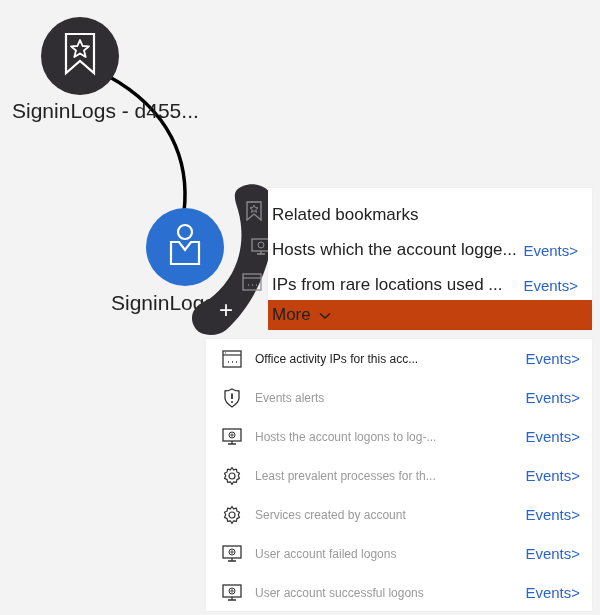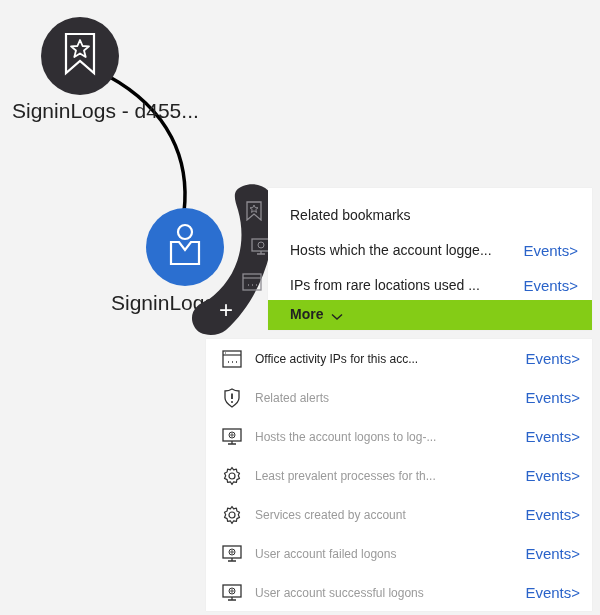--- a/index.html
+++ b/index.html
@@ -35,23 +35,23 @@
 
     
     .panel-top {
       position: absolute; left: 268px; top: 188px; width: 324px; height: 142px;
       background: #ffffff; box-shadow: 0 0 1px rgba(0,0,0,0.08);
     }
     .row {
       position: absolute; left: 0; right: 0; height: 30px;
       display: flex; align-items: center; cursor: pointer;
     }
-    .row .txt { position: absolute; left: 22px; font-size: 14px; color: #222; white-space: nowrap; }
+    .row .txt { position: absolute; left: 4px; font-size: 17px; color: #222; white-space: nowrap; }
     .row .evt { position: absolute; right: 14px; font-size: 15px; color: #2a63c9; white-space: nowrap; cursor: pointer; }
-    .row-more { background: #84cc16; top: 112px; font-weight: bold; }
+    .row-more { background: #c2410c; top: 112px; }
     .more-chev { display: inline-block; margin-left: 8px; vertical-align: middle; }
 
     
     .panel-bottom {
       position: absolute; left: 206px; top: 339px; width: 386px; height: 272px;
       background: #ffffff; box-shadow: 0 0 1px rgba(0,0,0,0.08);
     }
     .brow {
       position: absolute; left: 0; right: 0; height: 39px;
       display: flex; align-items: center; cursor: pointer;
@@ -161,21 +161,21 @@
       <span class="evt">Events&gt;</span>
     </div>
     <div class="brow" style="top:39px;">
       <span class="ico">
           <svg width="18" height="20" viewBox="0 0 18 20">
             <path d="M9 1 C12 3, 14 3, 16 3 V10 C16 14, 12 17, 9 19 C6 17, 2 14, 2 10 V3 C4 3, 6 3, 9 1 Z" fill="none" stroke="#333" stroke-width="1.3"></path>
             <path d="M9 5.5 V11" stroke="#333" stroke-width="1.8"></path>
             <circle cx="9" cy="14" r="1" fill="#333"></circle>
           </svg>
         </span>
-      <span class="txt">Related alerts</span>
+      <span class="txt">Events alerts</span>
       <span class="evt">Events&gt;</span>
     </div>
     <div class="brow" style="top:78px;">
       <span class="ico">
           <svg width="20" height="18" viewBox="0 0 20 18">
             <rect x="1" y="1" width="18" height="12" fill="none" stroke="#333" stroke-width="1.3"></rect>
             <circle cx="10" cy="7" r="3" fill="none" stroke="#333" stroke-width="1"></circle>
             <path d="M8 7 h4 M10 5 v4" stroke="#333" stroke-width="0.8"></path>
             <path d="M6 16 H14 M10 13 V16" stroke="#333" stroke-width="1.3"></path>
           </svg>

